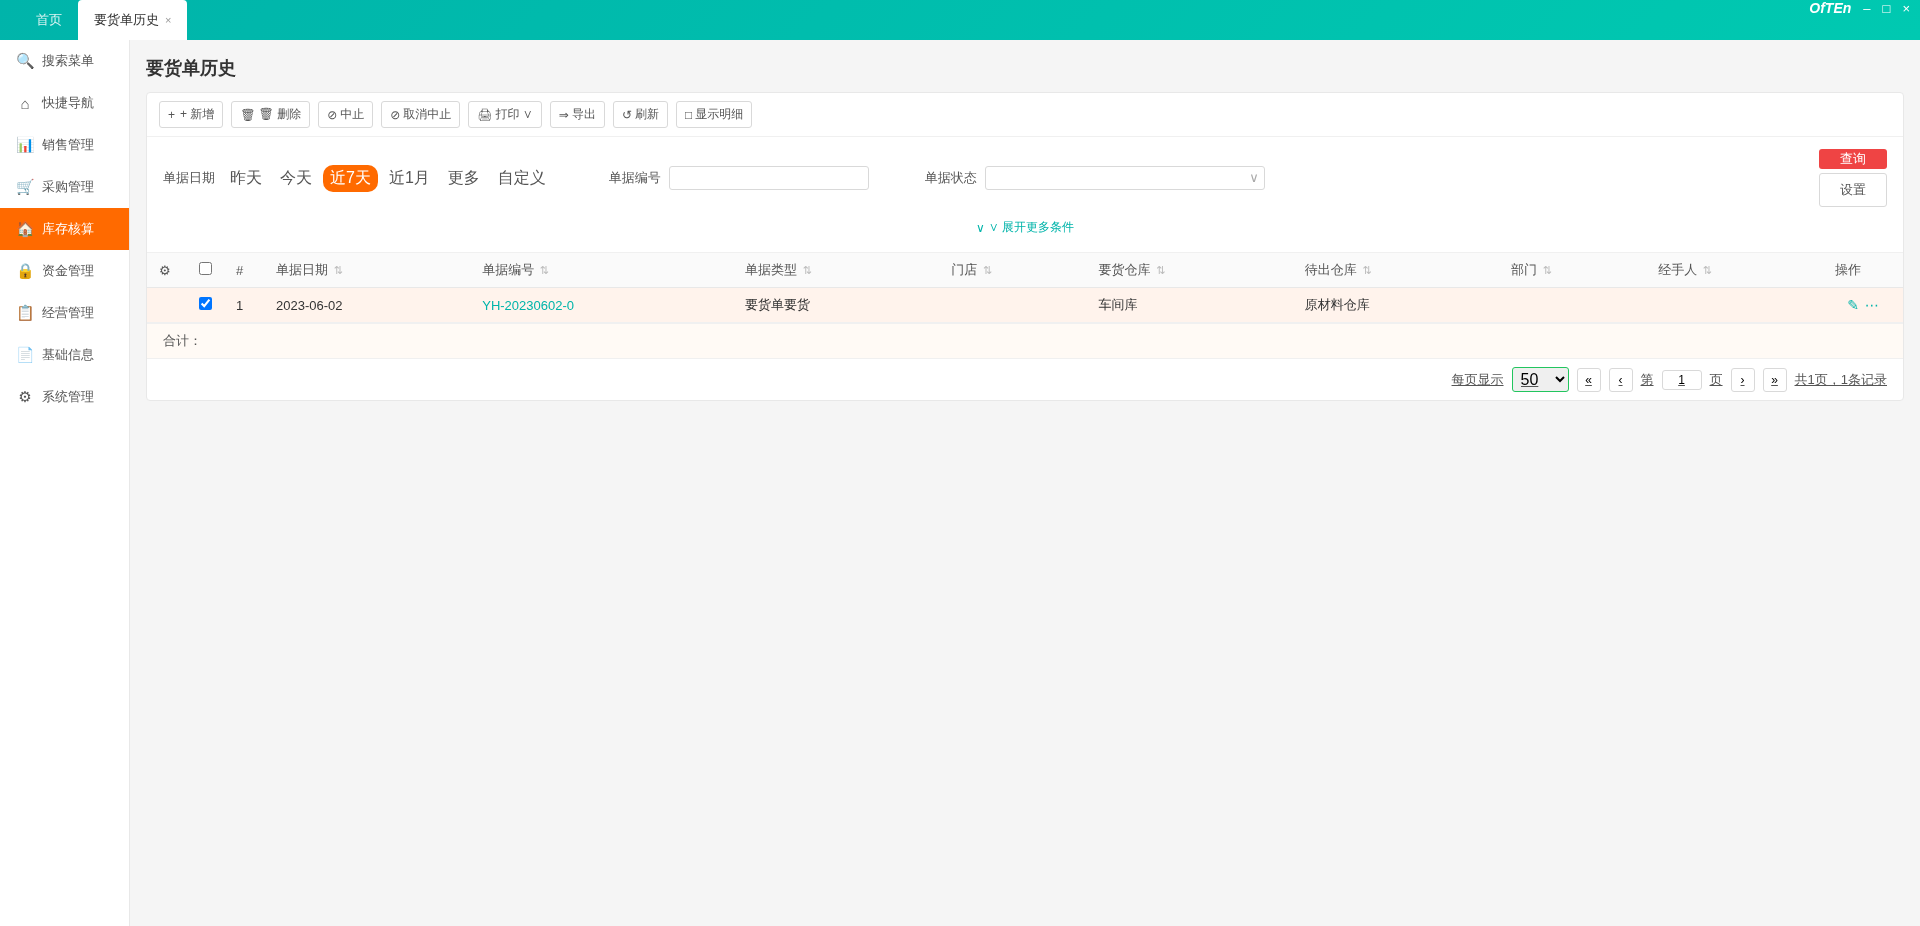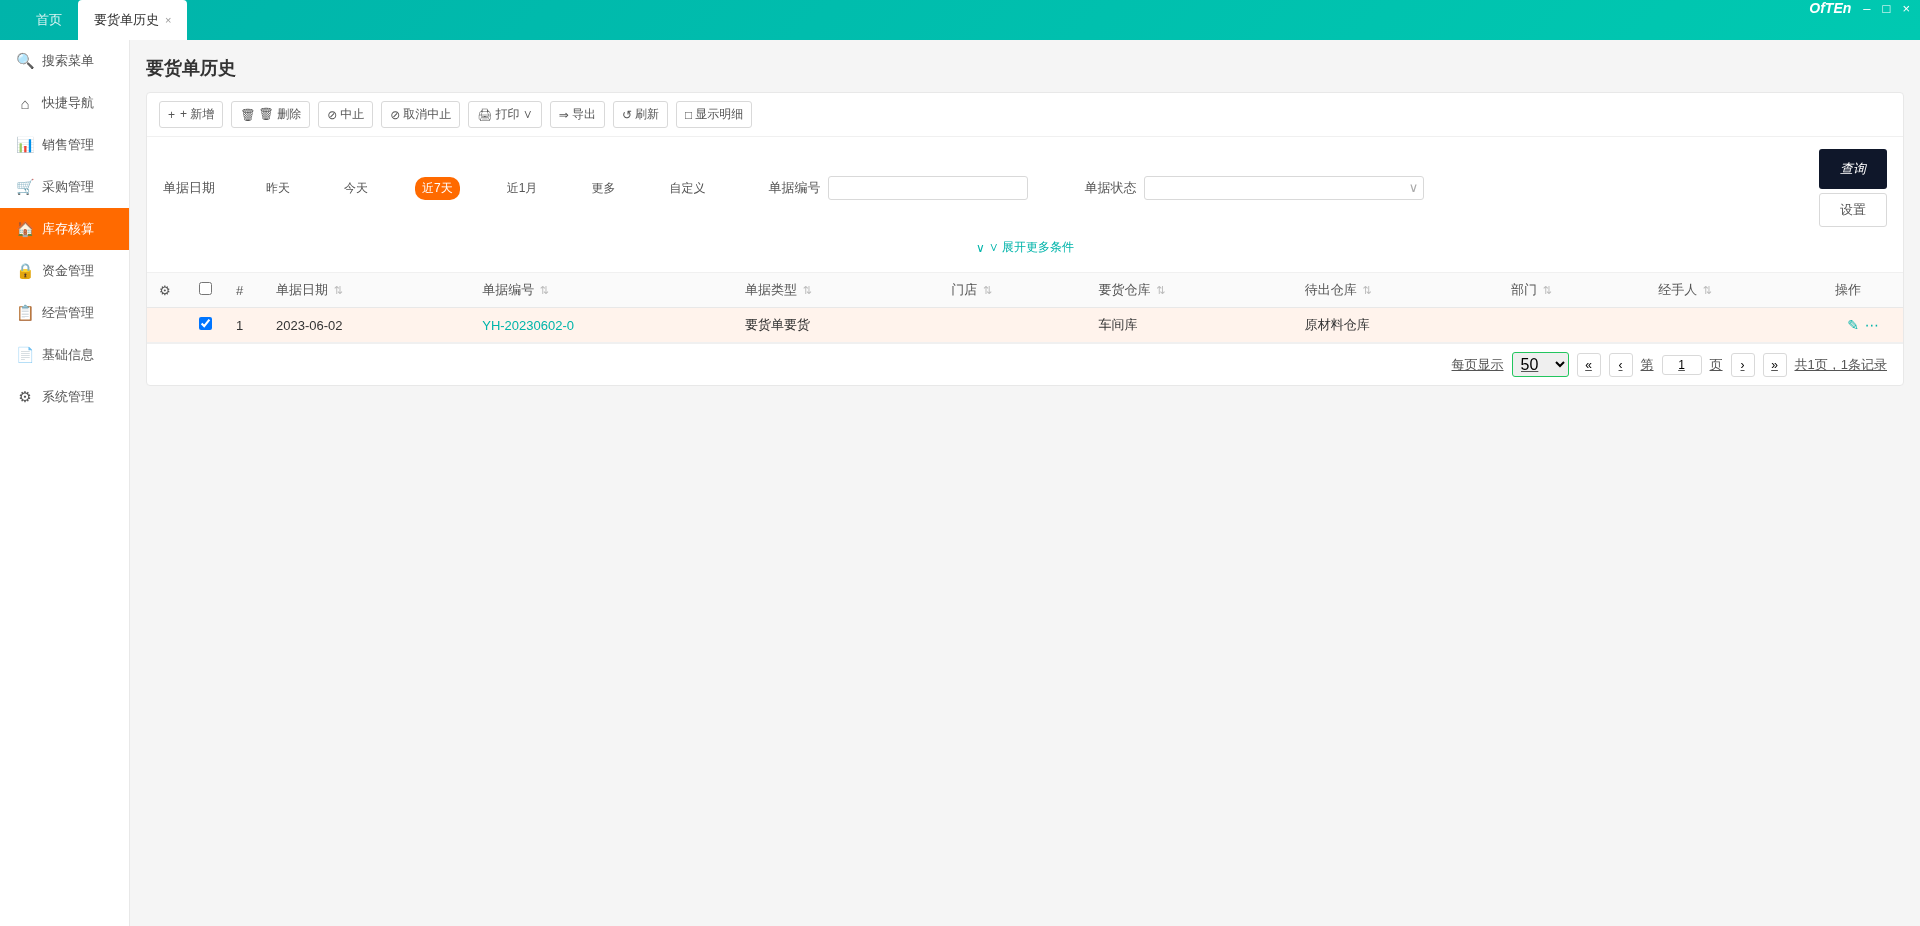--- a/index.html
+++ b/index.html
@@ -153,24 +153,23 @@
     .filter-date-btns {
       display: flex;
       align-items: center;
       gap: 4px;
     }
     .date-btn {
       padding: 2px 6px;
       border: 1px solid transparent;
       border-radius: 3px;
       cursor: pointer;
-      font-size: 12px;
+      font-size: 16px;
       color: #555;
       background: none;
-      margin-left: 36px;
     }
     .date-btn.active {
       background: #ff6a00;
       color: white;
       border-radius: 10px;
     }
     .filter-date-range {
       font-size: 12px;
       color: #888;
       margin-top: 2px;
@@ -192,28 +191,27 @@
       font-size: 12px;
       padding: 4px 8px;
     }
     .action-btns {
       display: flex;
       flex-direction: column;
       gap: 4px;
       margin-left: auto;
     }
     .query-btn {
-      background: #0f172a;
+      background: #ef4444;
       color: white;
       border: none;
       border-radius: 3px;
-      padding: 11px 20px;
-      cursor: pointer;
-      font-size: 13px;
-      font-style: italic;
+      padding: 1px 20px;
+      cursor: pointer;
+      font-size: 13px;
     }
     .settings-btn {
       background: white;
       color: #555;
       border: 1px solid #d9d9d9;
       border-radius: 3px;
       padding: 7px 20px;
       cursor: pointer;
       font-size: 13px;
     }
@@ -517,20 +515,23 @@
               <div class="op-icons">
                 <span class="op-icon" title="编辑">✎</span>
                 <span class="op-icon" title="更多">⋯</span>
               </div>
             </td>
           </tr>
         </tbody>
       </table>
     </div>
 
+    <div class="table-footer">
+      <span>合计：</span>
+    </div>
 
     <div class="pagination">
       <span>每页显示</span>
       <select class="page-size-select">
         <option value="10">10</option>
         <option value="20">20</option>
         <option value="50" selected="">50</option>
         <option value="100">100</option>
       </select>
       <button class="page-btn">«</button>

